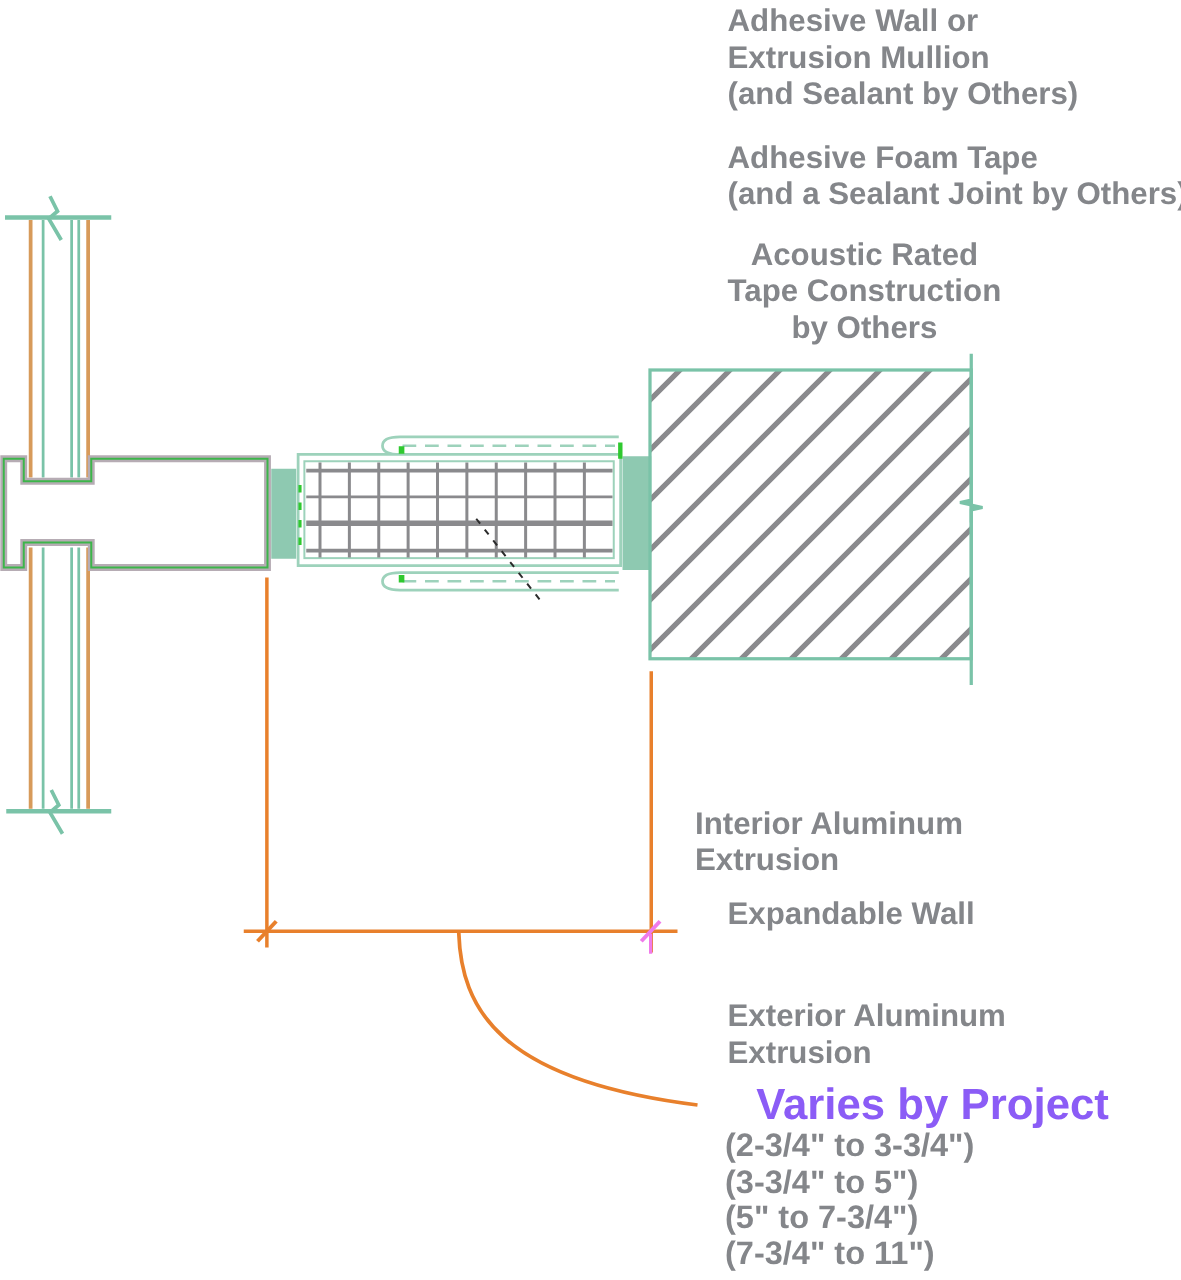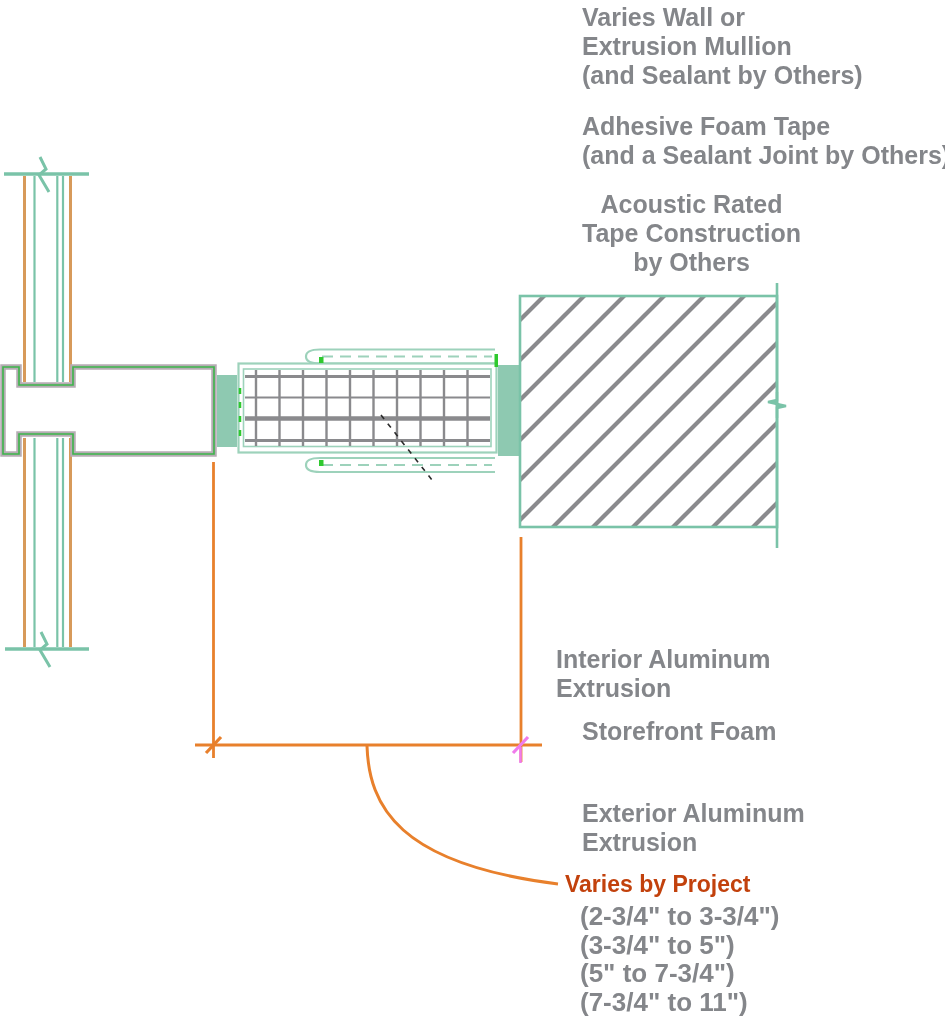--- a/index.html
+++ b/index.html
@@ -14,25 +14,26 @@
   .note{
     position:absolute;
     color:#84868A;
     font-size:25px;
     line-height:29px;
     font-weight:bold;
     white-space:nowrap;
   }
   .note-varies{
     position:absolute;
-    color:#c2410c;
-    font-size:23px;
+    color:#8b5cf6;
+    font-size:35px;
     line-height:30px;
     font-weight:bold;
     white-space:nowrap;
+    margin-left:40px;
   }
   .note-ranges{
     position:absolute;
     color:#84868A;
     font-size:26px;
     line-height:28.5px;
     font-weight:bold;
     white-space:nowrap;
   }
 </style>
@@ -136,21 +137,21 @@
       <line x1="521" y1="537" x2="521" y2="762" stroke="#E8802C" stroke-width="2.8"></line>
       <line x1="195" y1="745" x2="542" y2="745" stroke="#E8802C" stroke-width="2.8"></line>
       <line x1="206" y1="753" x2="221" y2="737" stroke="#E8802C" stroke-width="3.2"></line>
       <line x1="513" y1="753" x2="528" y2="737" stroke="#F07BEB" stroke-width="3.2"></line>
       <line x1="520.5" y1="747" x2="520.5" y2="763" stroke="#F07BEB" stroke-width="2.6"></line>
       <path d="M 367,746 C 369,806 398,864 558,884" fill="none" stroke="#E8802C" stroke-width="3"></path>
     </g>
   </svg>
 
   <div class="note" style="left:582px;top:3px;">
-    <div>Varies Wall or</div>
+    <div>Adhesive Wall or</div>
     <div>Extrusion Mullion</div>
     <div>(and Sealant by Others)</div>
   </div>
 
   <div class="note" style="left:582px;top:112px;">
     <div>Adhesive Foam Tape</div>
     <div>(and a Sealant Joint by Others)</div>
   </div>
 
   <div class="note" style="left:582px;top:190px;text-align:center;">
@@ -158,21 +159,21 @@
     <div>Tape Construction</div>
     <div>by Others</div>
   </div>
 
   <div class="note" style="left:556px;top:633px;margin-top:12px;">
     <div>Interior Aluminum</div>
     <div>Extrusion</div>
   </div>
 
   <div class="note" style="left:582px;top:717px;">
-    <div>Storefront Foam</div>
+    <div>Expandable Wall</div>
   </div>
 
   <div class="note" style="left:582px;top:799px;">
     <div>Exterior Aluminum</div>
     <div>Extrusion</div>
   </div>
 
   <div class="note-varies" style="left:565px;top:869px;">Varies by Project</div>
 
   <div class="note-ranges" style="left:580px;top:902px;">

